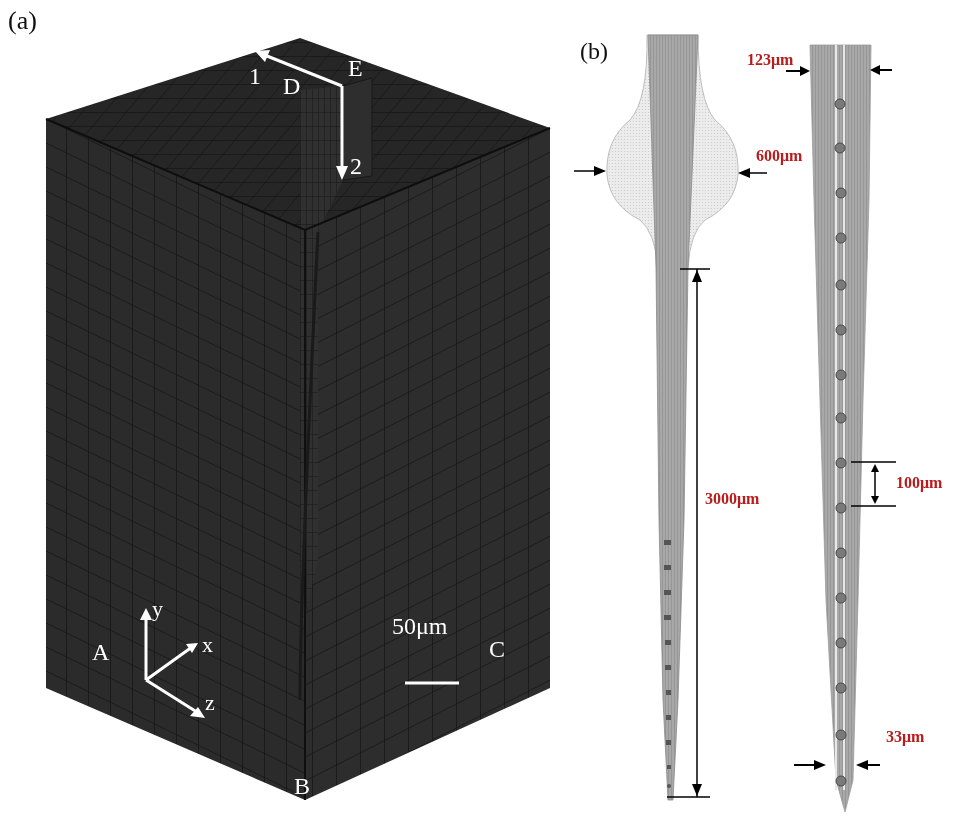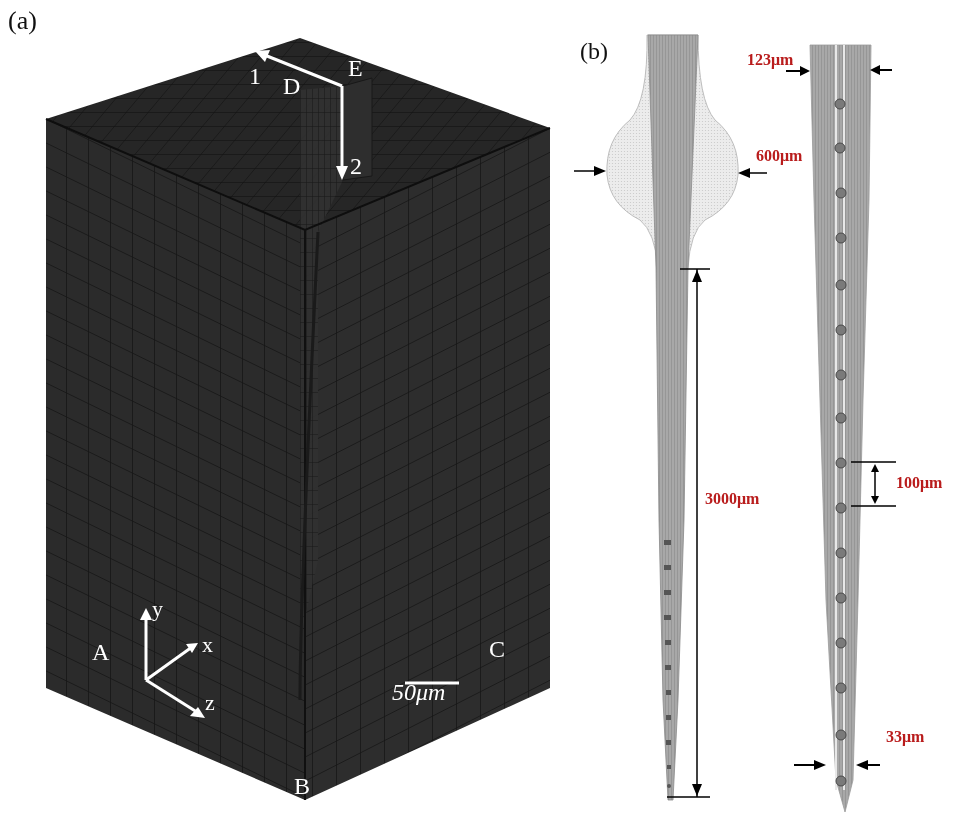--- a/index.html
+++ b/index.html
@@ -70,21 +70,21 @@
   <div class="wlbl" style="left:249px;top:64px;">1</div>
   <div class="wlbl" style="left:283px;top:74px;">D</div>
   <div class="wlbl" style="left:348px;top:56px;">E</div>
   <div class="wlbl" style="left:350px;top:154px;">2</div>
   <div class="wlbl" style="left:92px;top:640px;">A</div>
   <div class="wlbl" style="left:294px;top:774px;">B</div>
   <div class="wlbl" style="left:489px;top:637px;">C</div>
   <div class="wlbl" style="left:152px;top:598px;font-size:22px;">y</div>
   <div class="wlbl" style="left:202px;top:634px;font-size:22px;">x</div>
   <div class="wlbl" style="left:205px;top:692px;font-size:22px;">z</div>
-  <div class="wlbl" style="left:392px;top:680px;font-style:italic;">50μm</div>
+  <div class="wlbl" style="left:392px;top:614px;">50μm</div>
 </div>
 
 <div class="panel" style="left:560px;top:0;width:401px;height:816px;">
   <svg width="401" height="816">
     <defs>
       <pattern id="hatch" width="3" height="3" patternUnits="userSpaceOnUse">
         <rect width="3" height="3" fill="#a8a8a8"></rect>
         <path d="M0 0 V3" stroke="#7a7a7a" stroke-width="0.8"></path>
       </pattern>
       <pattern id="dots" width="3" height="3" patternUnits="userSpaceOnUse">

